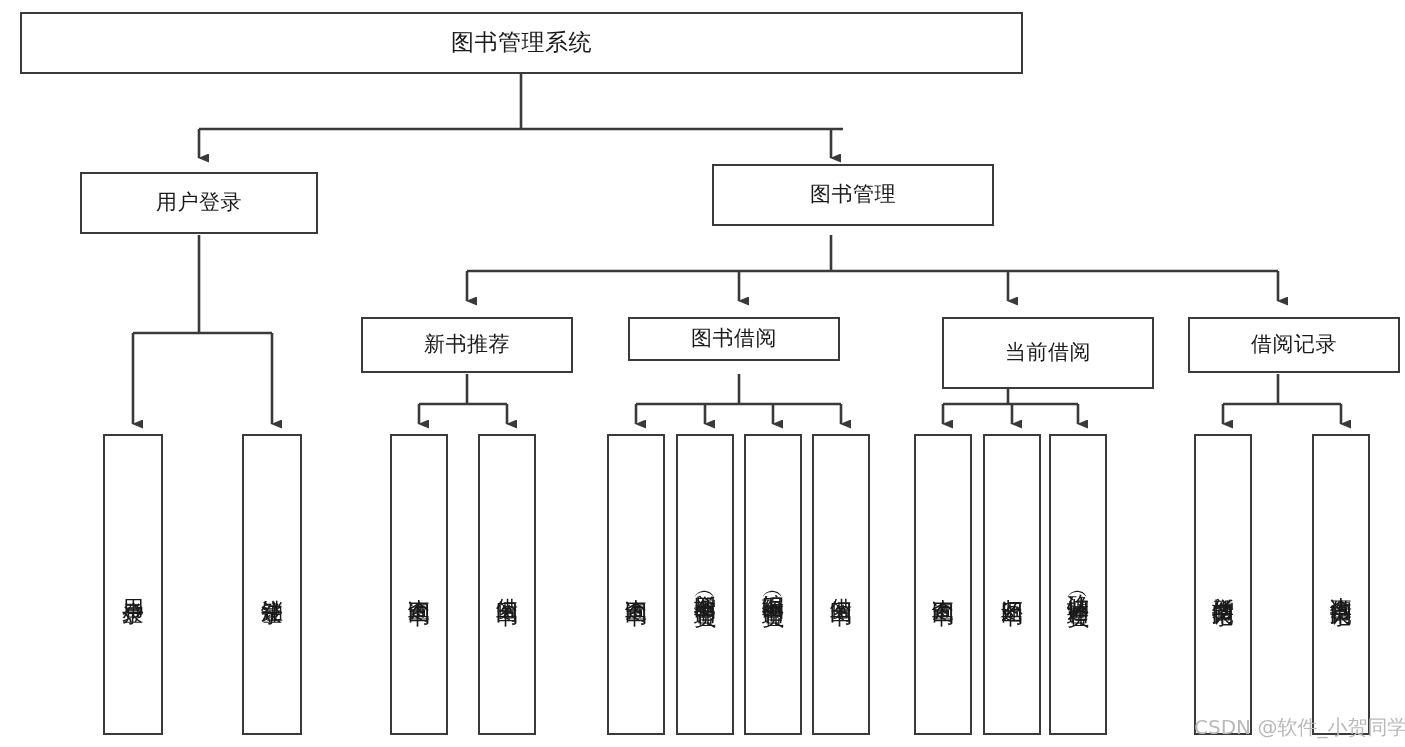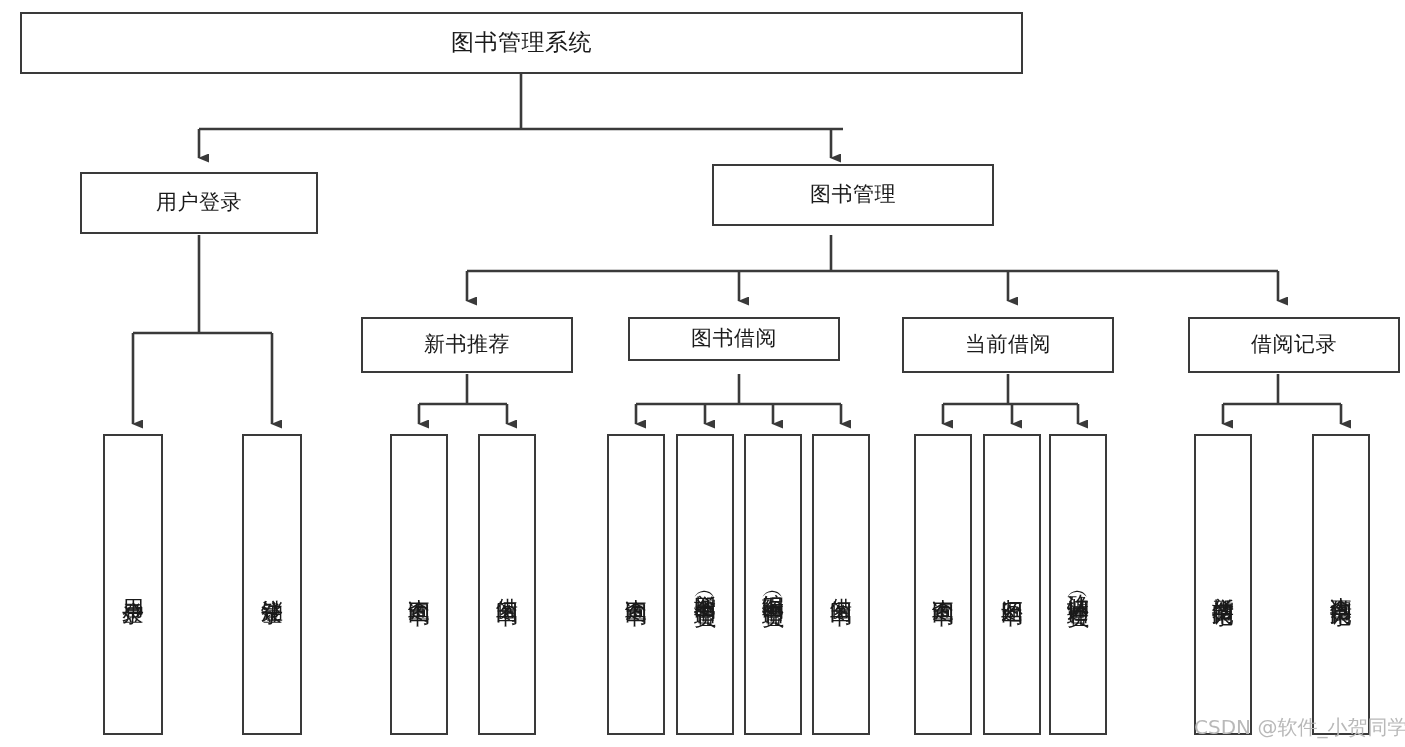--- a/index.html
+++ b/index.html
@@ -145,21 +145,21 @@
   </div>
 
   <div class="node horiz" style="left:361px; top:317px; width:212px; height:56px;">
     <span class="label">新书推荐</span>
   </div>
 
   <div class="node horiz" style="left:628px; top:317px; width:212px; height:44px;">
     <span class="label">图书借阅</span>
   </div>
 
-  <div class="node horiz" style="left:902px; top:317px; width:212px; height:56px;">
+  <div class="node horiz" style="left:942px; top:317px; width:212px; height:72px;">
     <span class="label">当前借阅</span>
   </div>
 
   <div class="node horiz" style="left:1172px; top:317px; width:212px; height:56px;margin-left:16px;">
     <span class="label">借阅记录</span>
   </div>
 
   <div class="node vert" style="left:103px; top:434px; width:60px; height:301px;">
     <span class="label">用户登录</span>
   </div>

